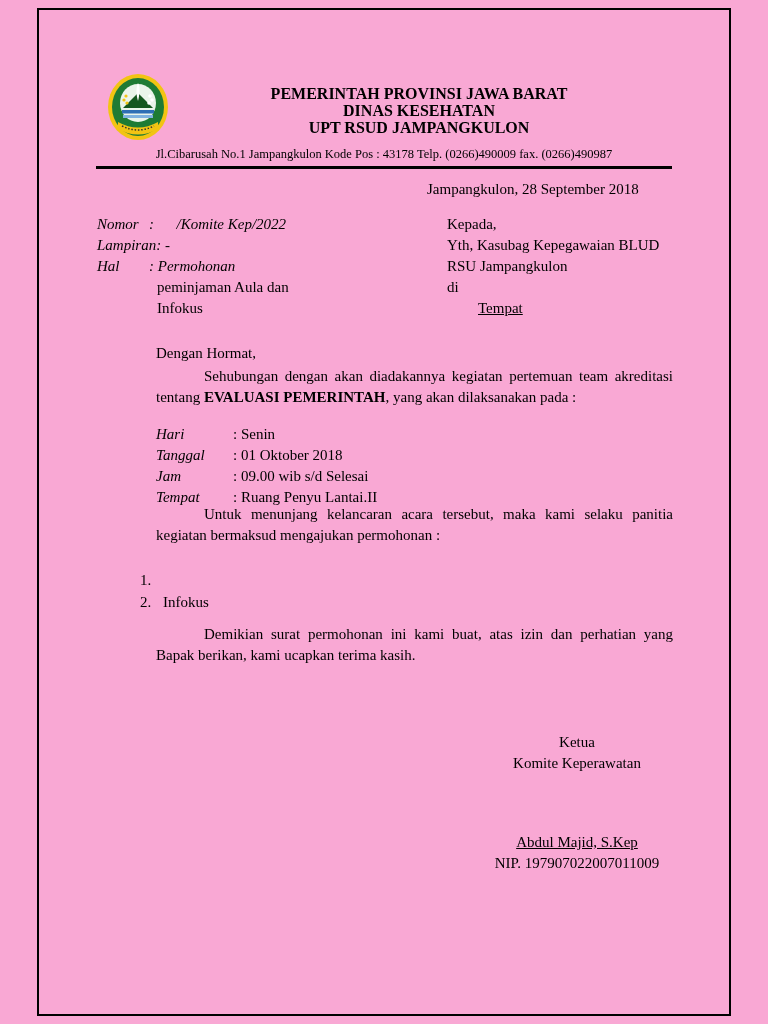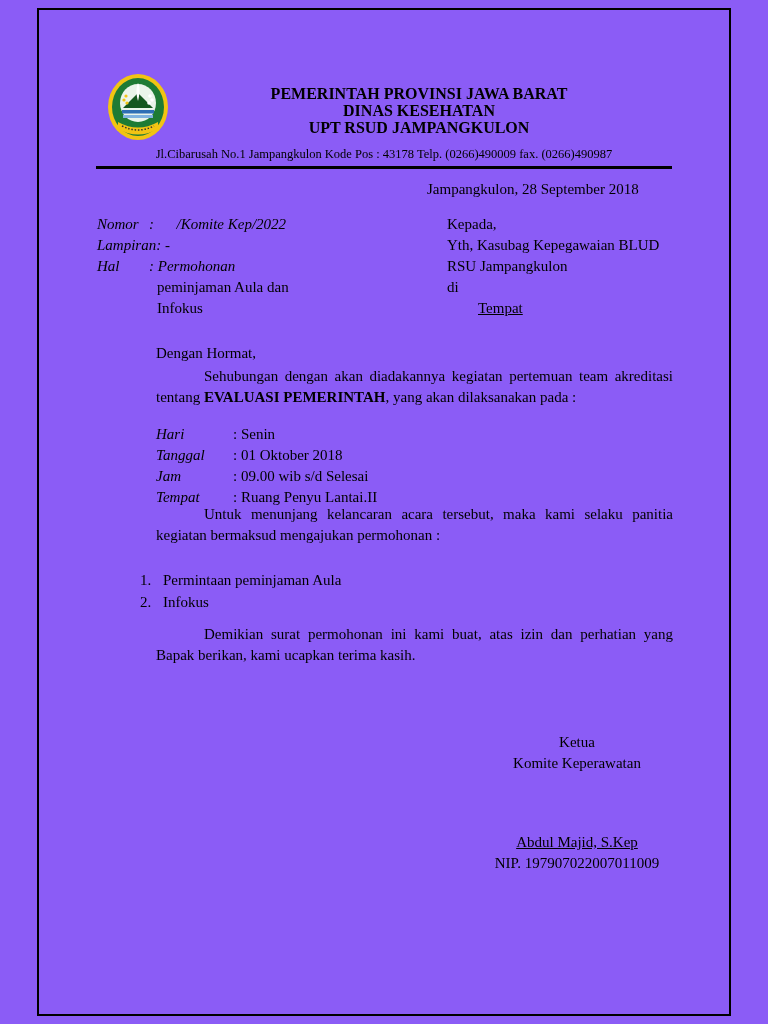--- a/index.html
+++ b/index.html
@@ -5,21 +5,21 @@
   * { margin: 0; padding: 0; box-sizing: border-box; }
   html, body { background: #ffffff; }
   body {
     width: 768px; height: 1024px;
     font-family: "Liberation Serif", serif;
     color: #000;
   }
   .page {
     position: relative;
     width: 768px; height: 1024px;
-    background: #8b5cf6;
+    background: #f9a8d4;
     overflow: hidden;
   }
   .frame {
     position: absolute;
     left: 37px; top: 8px; right: 37px; bottom: 8px;
     border: 2px solid #000;
   }
   
   .logo {
     position: absolute; left: 106px; top: 72px;
@@ -157,21 +157,20 @@
       <span class="detail-label">Tempat</span>
       <span>: Ruang Penyu Lantai.II</span>
     </div>
   </div>
 
   <p class="para indent para2">Untuk menunjang kelancaran acara tersebut, maka kami selaku panitia kegiatan bermaksud mengajukan permohonan :</p>
 
   <div class="list">
     <div class="list-item">
       <span class="list-num">1.</span>
-      <span>Permintaan peminjaman Aula</span>
     </div>
     <div class="list-item">
       <span class="list-num">2.</span>
       <span>Infokus</span>
     </div>
   </div>
 
   <p class="para indent para3">Demikian surat permohonan ini kami buat, atas izin dan perhatian yang Bapak berikan, kami ucapkan terima kasih.</p>
 
   <div class="sig-role">

